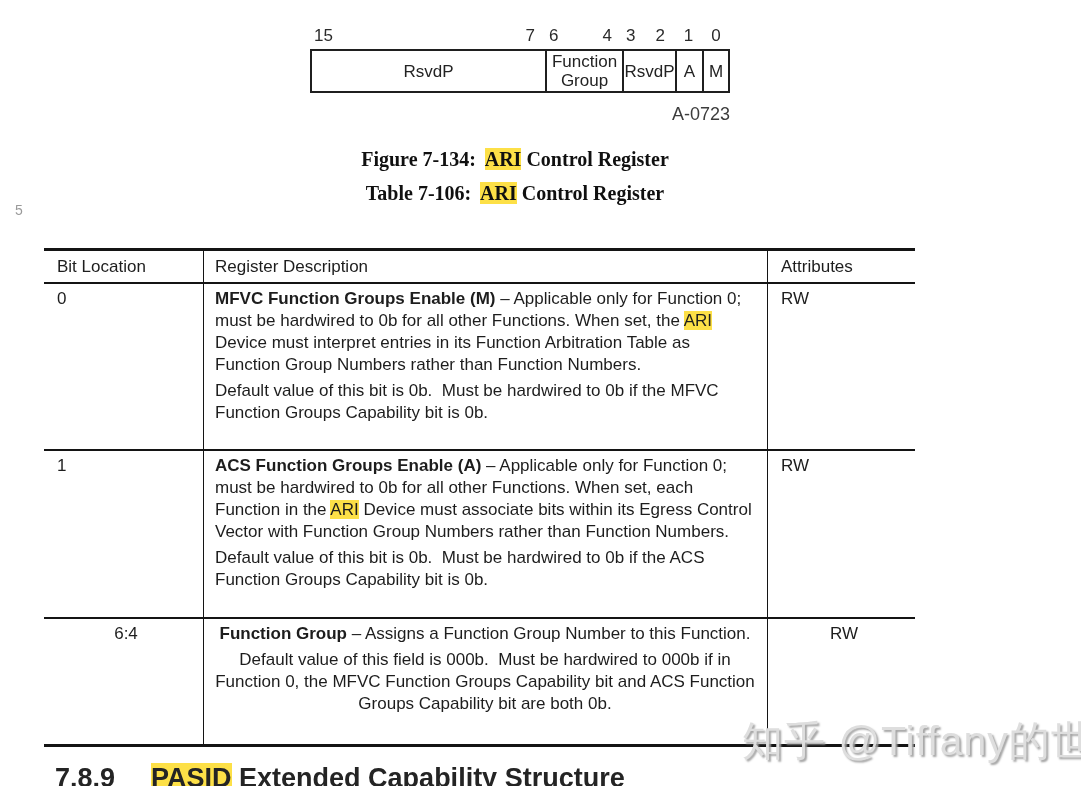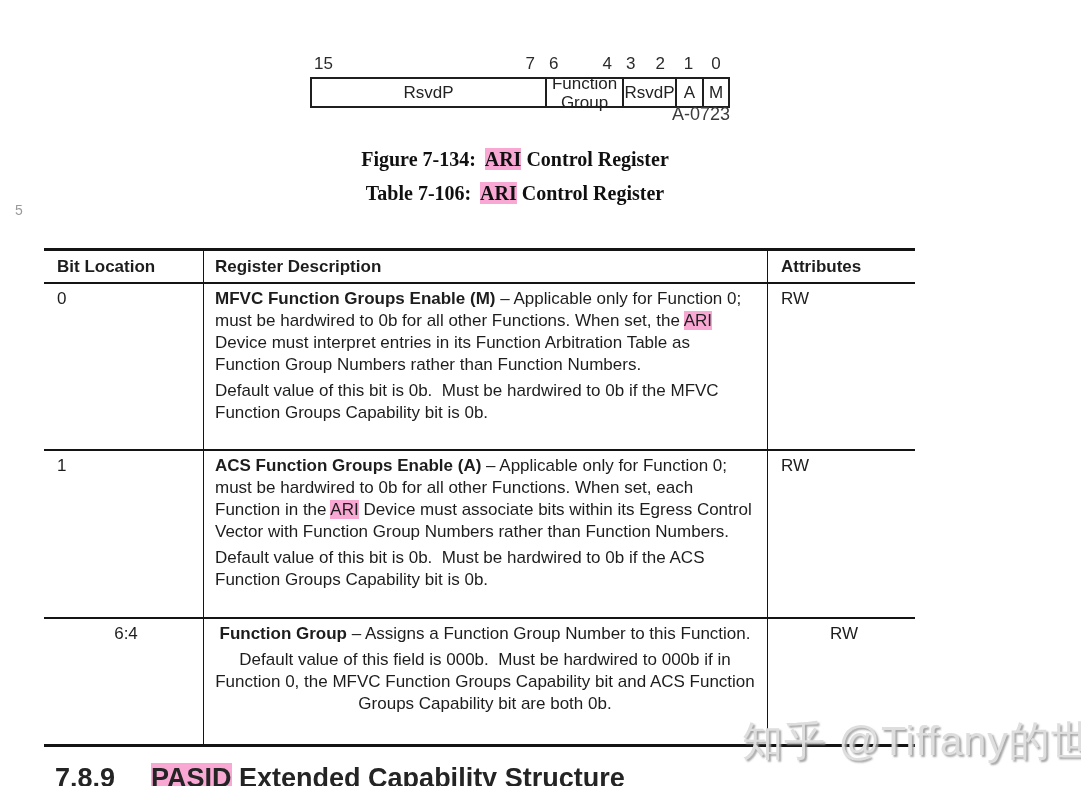--- a/index.html
+++ b/index.html
@@ -5,46 +5,46 @@
   html,body{margin:0;padding:0;background:#ffffff;}
   .page{position:relative;width:1081px;height:786px;background:#ffffff;overflow:hidden;
         font-family:"Liberation Sans",sans-serif;color:#1d1d1d;}
 
   
   .margin-note{position:absolute;left:15px;top:202px;font-size:14px;color:#9a9a9a;}
 
   
   .diagram{position:absolute;left:310px;top:26px;width:420px;}
   .dfields{display:flex;}
-  .dfield{box-sizing:border-box;margin-top:28px;}
+  .dfield{box-sizing:border-box;}
   .dbits{display:flex;justify-content:space-between;font-size:17px;height:23px;
          padding:0 10px 0 4px;color:#2b2b2b;}
   .dfield.single .dbits{justify-content:center;padding:0;}
-  .dbox{box-sizing:border-box;height:31px;border:2px solid #1f1f1f;border-right:none;
+  .dbox{box-sizing:border-box;height:44px;border:2px solid #1f1f1f;border-right:none;
         display:flex;align-items:center;justify-content:center;text-align:center;
         font-size:17px;line-height:19px;color:#232323;}
   .dbox.last{border-right:2px solid #1f1f1f;}
   .artifact{position:absolute;left:310px;top:104px;width:420px;text-align:right;
             font-size:18px;color:#3c3c3c;}
 
   
   .caption{position:absolute;left:0;width:1030px;text-align:center;
            font-family:"Liberation Serif",serif;font-weight:bold;font-size:20px;
            white-space:pre;color:#101010;}
   .caption.fig{top:148px;}
   .caption.tbl{top:182px;}
-  .hl{background:#f9a8d4;}
+  .hl{background:#fde047;}
 
   
   .dtable{position:absolute;left:44px;top:248px;width:871px;
           border-top:3px solid #141414;border-bottom:3px solid #141414;
           font-size:17px;line-height:22px;}
   .trow{display:grid;grid-template-columns:159px 564px 148px;border-bottom:2px solid #141414;}
   .trow:last-child{border-bottom:none;text-align:center;}
-  .trow.head{font-weight:bold;min-height:31px;}
+  .trow.head{font-weight:normal;min-height:31px;}
   .trow.r0{min-height:165px;}
   .trow.r1{min-height:166px;}
   .trow.r2{min-height:125px;}
   .tcell{box-sizing:border-box;padding:4px 8px 6px 13px;}
   .trow.head .tcell{padding-top:5px;padding-bottom:3px;}
   .tcell.c2,.tcell.c3{border-left:1.5px solid #141414;}
   .tcell.c2{padding-left:11px;padding-right:12px;}
   .tcell p{margin:0 0 4px 0;white-space:pre-wrap;}
   .tcell p:last-child{margin-bottom:0;}
   .b{font-weight:bold;}

